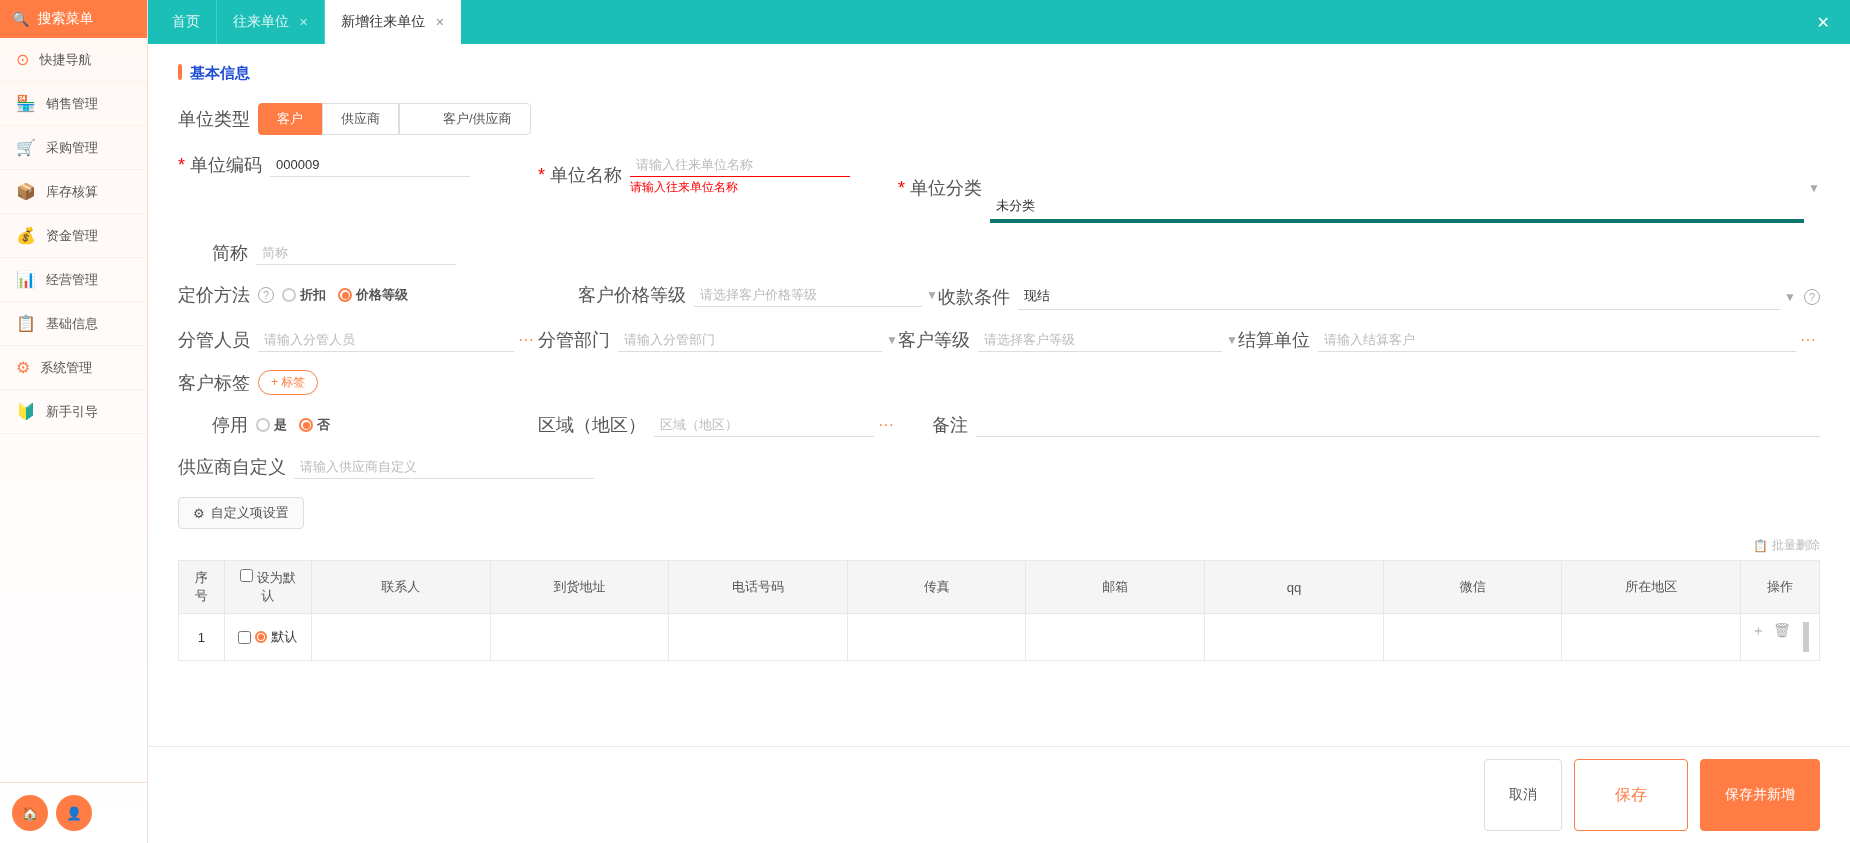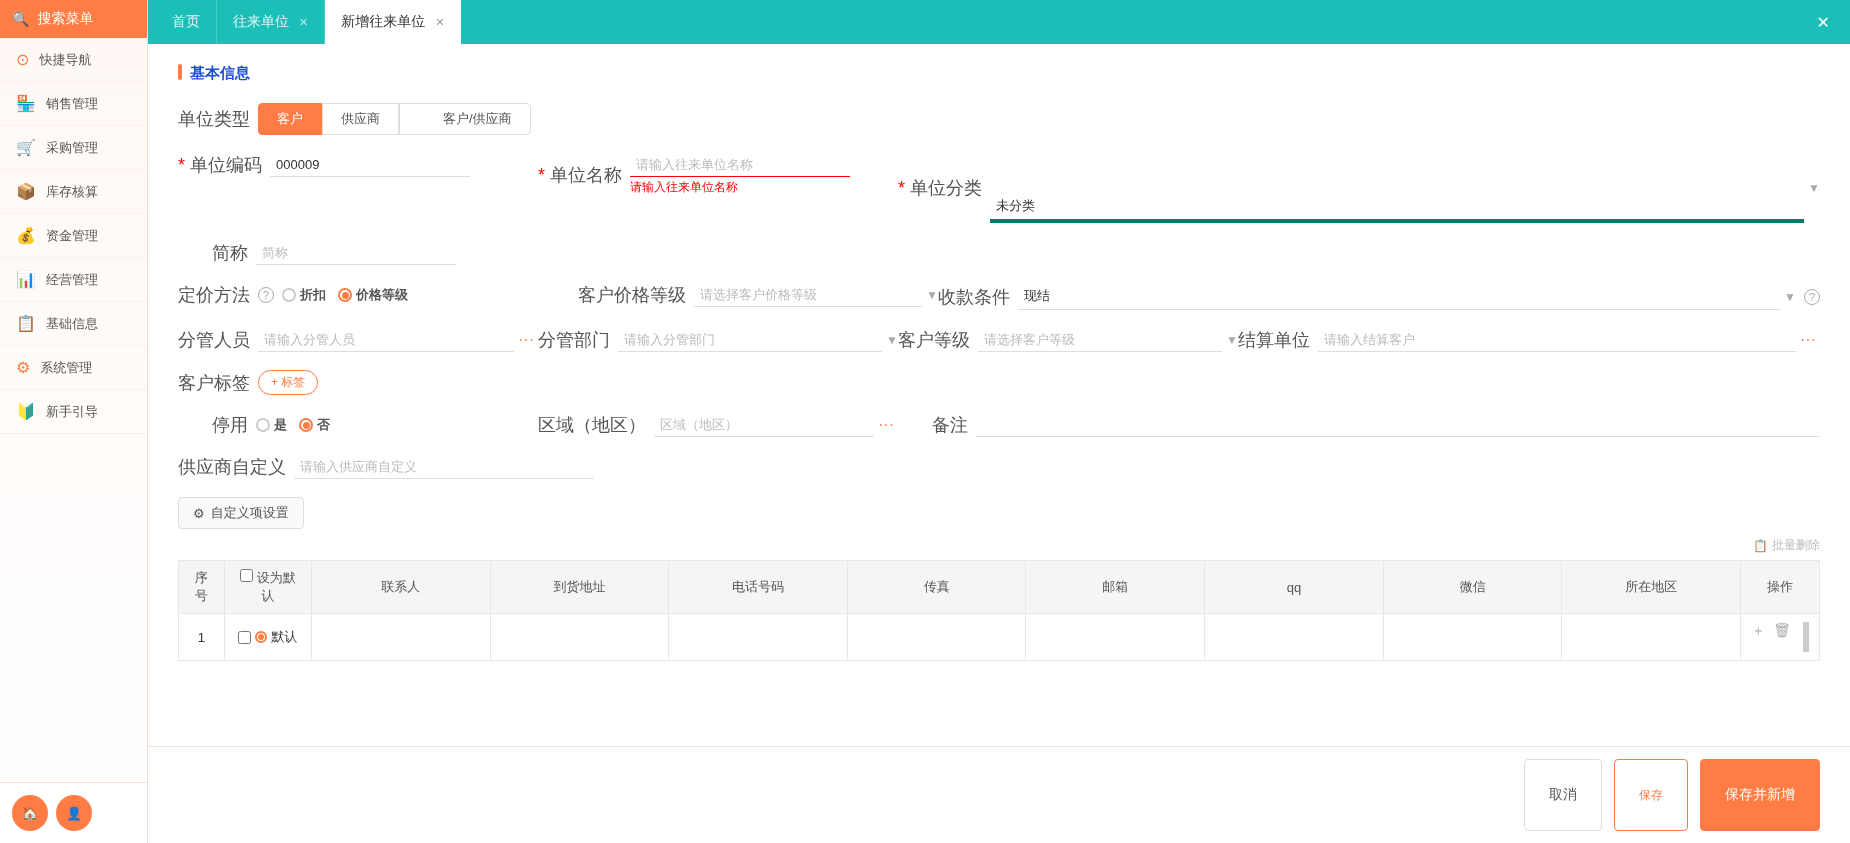--- a/index.html
+++ b/index.html
@@ -329,27 +329,27 @@
     .btn-cancel {
       padding: 8px 24px;
       border: 1px solid #ddd;
       background: white;
       color: #555;
       border-radius: 4px;
       cursor: pointer;
       font-size: 14px;
     }
     .btn-save {
-      padding: 8px 24px;
+      padding: 8px 40px;
       border: 1px solid #ff7d45;
       background: white;
       color: #ff7d45;
       border-radius: 4px;
       cursor: pointer;
-      font-size: 12px;
+      font-size: 16px;
     }
     .btn-save-new {
       padding: 26px 24px;
       border: 1px solid #ff7d45;
       background: #ff7d45;
       color: white;
       border-radius: 4px;
       cursor: pointer;
       font-size: 14px;
     }

